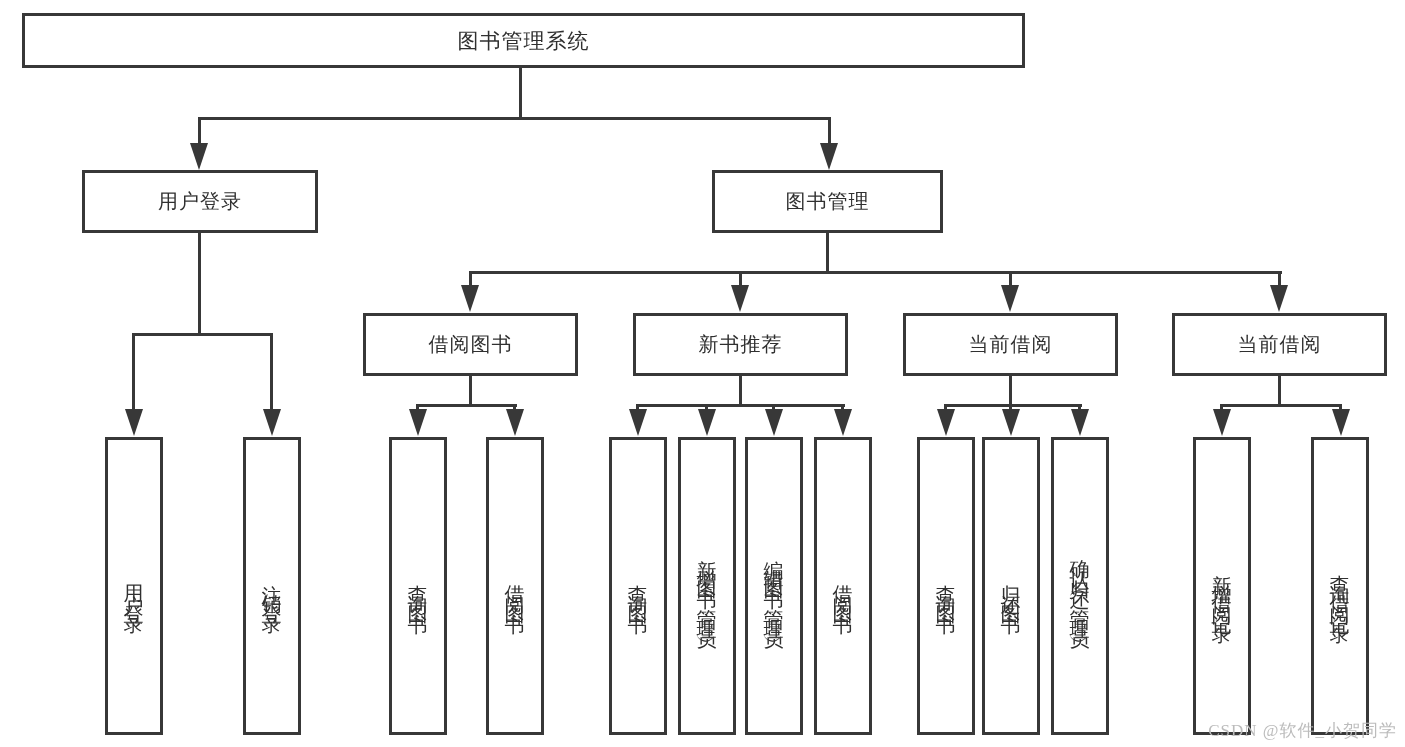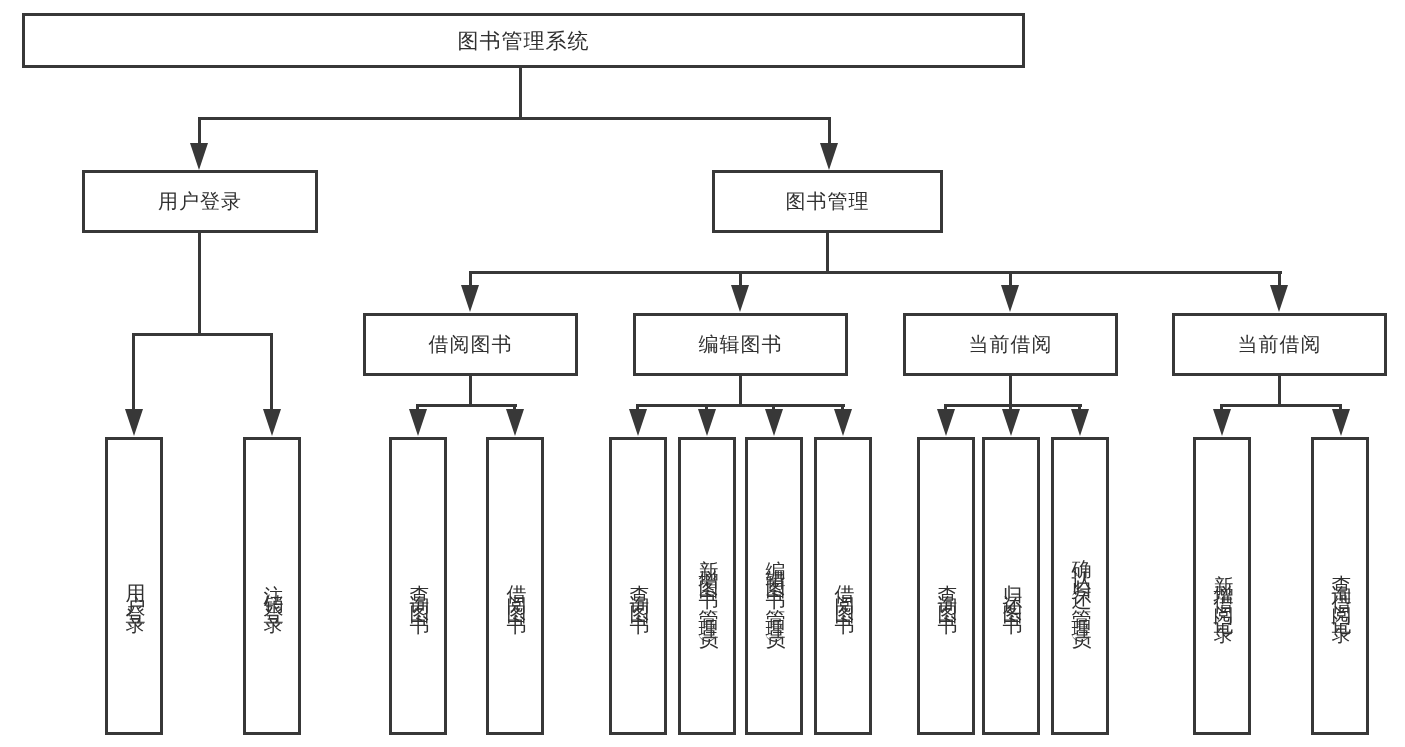--- a/index.html
+++ b/index.html
@@ -1,20 +1,20 @@
 <!DOCTYPE html>
 <html><head>
 <meta charset="utf-8">
 <style>
   html,body{margin:0;padding:0;background:#ffffff;}
   #canvas{
     position:relative;
     width:1405px;height:747px;
     background:#ffffff;
-    font-family:Liberation Mono, monospace;
+    font-family:Liberation Serif, serif;
     overflow:hidden;
   }
   .nbox{
     position:absolute;
     box-sizing:border-box;
     border:3px solid #383838;
     background:#ffffff;
     display:flex;align-items:center;justify-content:center;
     font-size:20px;color:#303030;
     text-align:center;
@@ -73,21 +73,21 @@
   <div class="vl" style="left:469px;top:273px;height:16px;"></div>
   <div class="arw" style="left:461px;top:285px;"></div>
   <div class="vl" style="left:739px;top:273px;height:16px;"></div>
   <div class="arw" style="left:731px;top:285px;"></div>
   <div class="vl" style="left:1009px;top:273px;height:16px;"></div>
   <div class="arw" style="left:1001px;top:285px;"></div>
   <div class="vl" style="left:1278px;top:273px;height:16px;"></div>
   <div class="arw" style="left:1270px;top:285px;"></div>
 
   <div class="nbox" style="left:363px;top:313px;width:215px;height:63px;">借阅图书</div>
-  <div class="nbox" style="left:633px;top:313px;width:215px;height:63px;">编辑图书</div>
+  <div class="nbox" style="left:633px;top:313px;width:215px;height:63px;">新书推荐</div>
   <div class="nbox" style="left:903px;top:313px;width:215px;height:63px;">当前借阅</div>
   <div class="nbox" style="left:1172px;top:313px;width:215px;height:63px;">当前借阅</div>
 
   <div class="vl" style="left:469px;top:376px;height:30px;"></div>
   <div class="vl" style="left:739px;top:376px;height:30px;"></div>
   <div class="vl" style="left:1009px;top:376px;height:30px;"></div>
   <div class="vl" style="left:1278px;top:376px;height:30px;"></div>
 
   <div class="hl" style="left:416px;top:404px;width:101px;"></div>
   <div class="vl" style="left:416px;top:406px;height:8px;"></div>
@@ -130,14 +130,15 @@
   <div class="nbox leaf" style="left:745px;top:437px;width:58px;height:298px;">编辑图书（管理员）</div>
   <div class="nbox leaf" style="left:814px;top:437px;width:58px;height:298px;">借阅图书</div>
 
   <div class="nbox leaf" style="left:917px;top:437px;width:58px;height:298px;">查询图书</div>
   <div class="nbox leaf" style="left:982px;top:437px;width:58px;height:298px;">归还图书</div>
   <div class="nbox leaf" style="left:1051px;top:437px;width:58px;height:298px;">确认归还（管理员）</div>
 
   <div class="nbox leaf" style="left:1193px;top:437px;width:58px;height:298px;">新增借阅记录</div>
   <div class="nbox leaf" style="left:1311px;top:437px;width:58px;height:298px;">查询借阅记录</div>
 
+  <div class="watermark">CSDN @软件_小贺同学</div>
 
 </div>
 
 </body></html>

